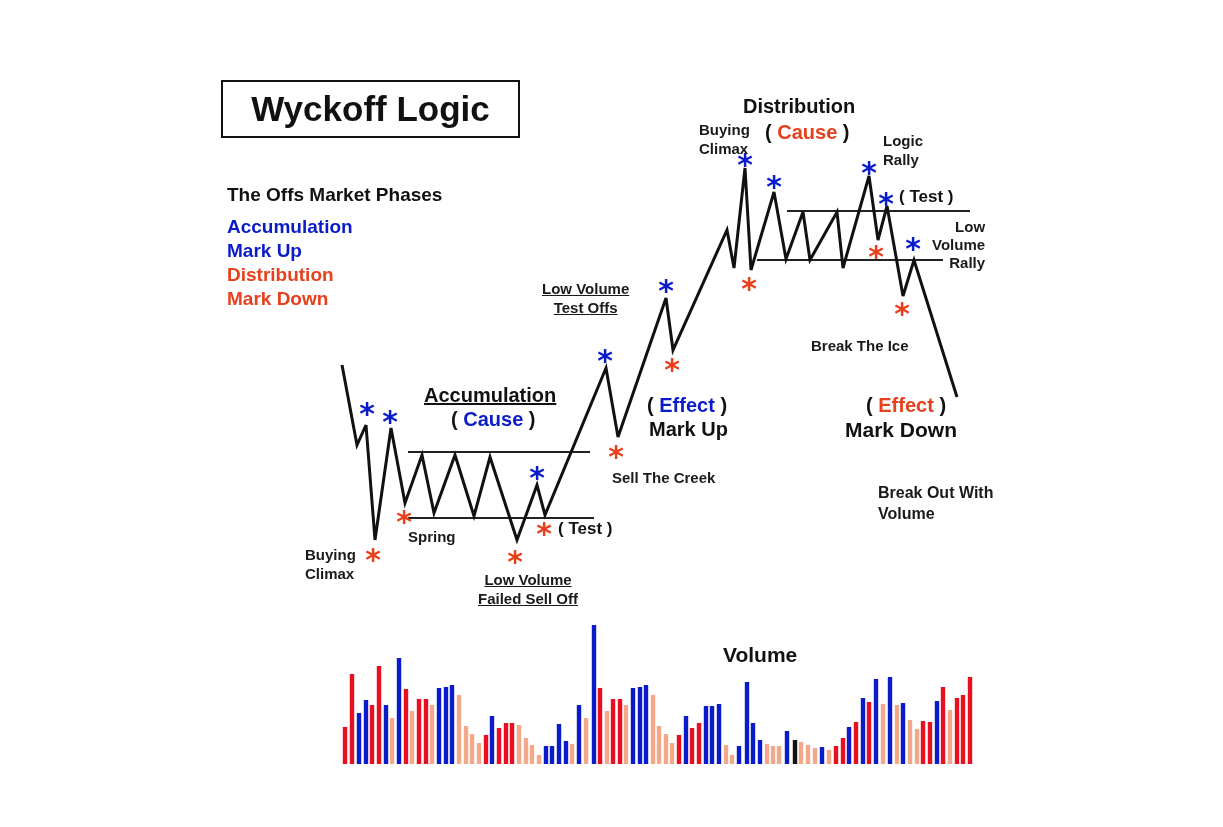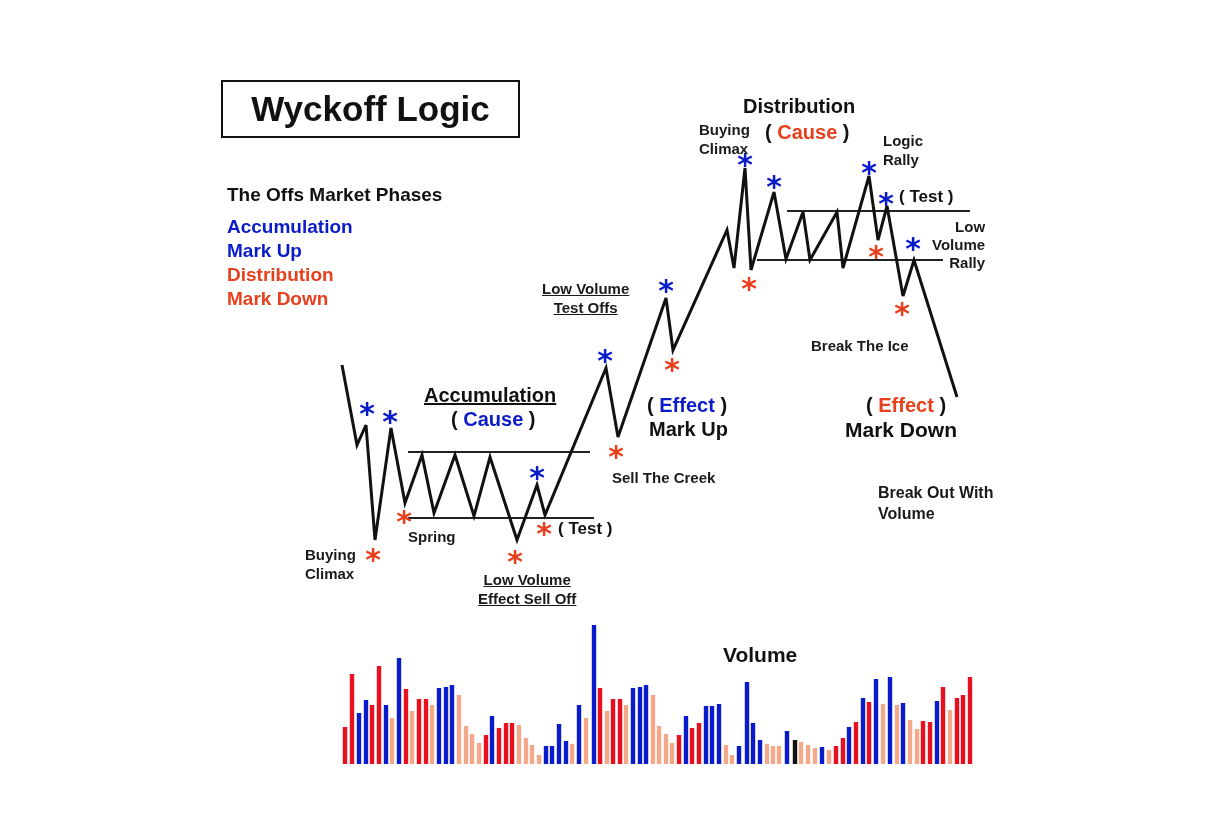--- a/index.html
+++ b/index.html
@@ -187,21 +187,21 @@
 </div>
 <div class="abs big2" style="left:845px; top:418px;">Mark Down</div>
 
 <div class="abs lbl" style="left:305px; top:545px;">
   <div>Buying</div>
   <div>Climax</div>
 </div>
 <div class="abs lbl" style="left:408px; top:527px;">Spring</div>
 <div class="abs lbl lbl-c" style="left:478px; top:570px;">
   <div>Low Volume</div>
-  <div>Effect Sell Off</div>
+  <div>Failed Sell Off</div>
 </div>
 <div class="abs" style="left:558px; top:519px; font-size:17px; font-weight:bold;">( Test )</div>
 <div class="abs lbl" style="left:612px; top:468px;">Sell The Creek</div>
 <div class="abs lbl lbl-c" style="left:542px; top:279px;">
   <div>Low Volume</div>
   <div>Test Offs</div>
 </div>
 <div class="abs lbl" style="left:675px; top:120px;margin-left:24px;">
   <div>Buying</div>
   <div>Climax</div>

